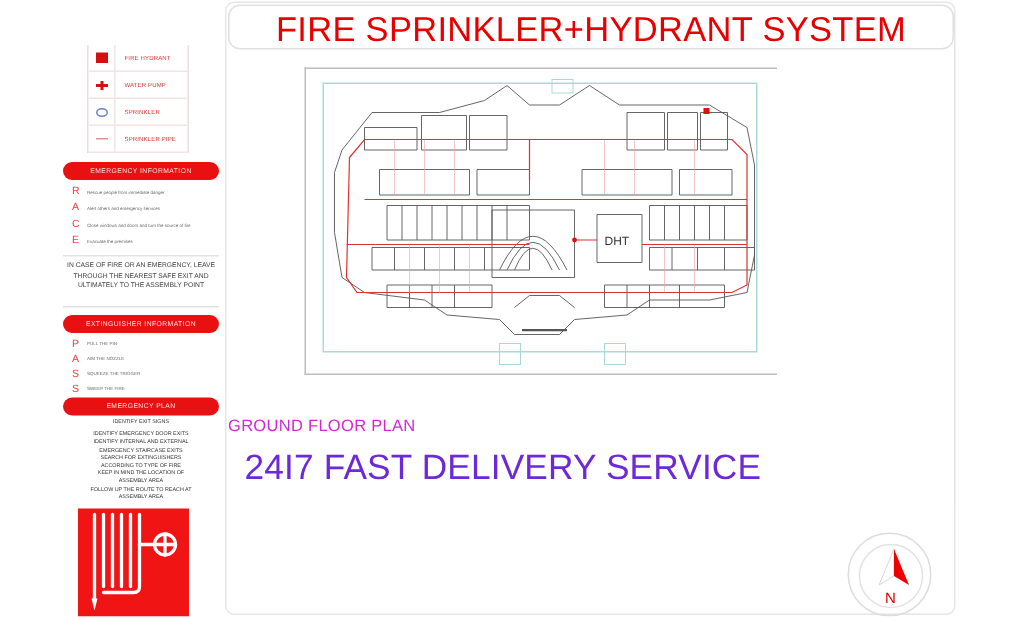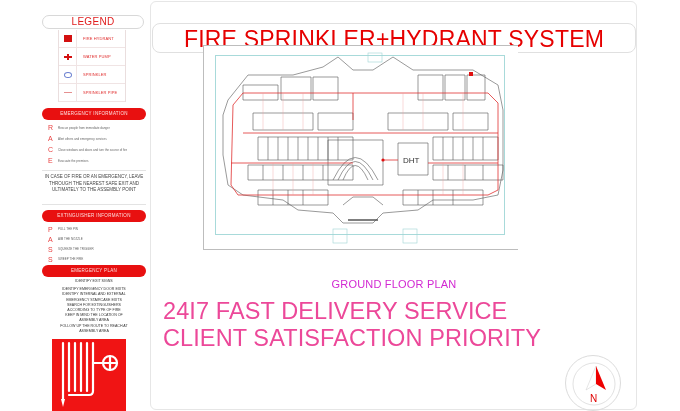--- a/index.html
+++ b/index.html
@@ -39,38 +39,37 @@
   .pass-item { display: flex; align-items: center; height: 10px; }
   .pass-letter { width: 10px; font-size: 7px; color: #e84040; }
   .pass-text { font-size: 3px; color: #666; }
 
   .plan-text { position: absolute; left: 2px; top: 279px; width: 104px; text-align: center; font-size: 3.6px; line-height: 5.2px; color: #333; }
 
   .hose-sign { position: absolute; left: 12px; top: 339px; width: 74px; height: 72px; background: #f01414; }
 
   
   .main-panel { position: absolute; left: 150px; top: 1px; width: 487px; height: 409px; border: 1px solid #e6e6e6; border-radius: 6px; background: #fff; }
-  .main-title { position: absolute; left: 152px; top: 3px; width: 484px; height: 30px; border: 1px solid #e0e0e0; border-radius: 8px; text-align: center; color: #e60000; font-size: 23px; line-height: 30px; letter-spacing: 0.2px; margin-top: 20px; }
+  .main-title { position: absolute; left: 152px; top: 3px; width: 484px; height: 30px; border: 1px solid #e0e0e0; border-radius: 8px; text-align: center; color: #e60000; font-size: 23px; line-height: 30px; letter-spacing: 0.2px; }
 
   .plan-frame { position: absolute; left: 203px; top: 45px; width: 315px; height: 205px; border: 1px solid #bdbdbd; border-right: none; background: #fff; }
   .plan-inner { position: absolute; left: 215px; top: 55px; width: 290px; height: 180px; border: 1px solid #a8dada; }
   .plan-svg { position: absolute; left: 203px; top: 45px; }
 
-  .ground-floor-label { position: absolute; left: 152px; top: 278px; width: 484px; text-align: center; color: #d228d2; font-size: 11px; letter-spacing: 0.2px; }
+  .ground-floor-label { position: absolute; left: 152px; top: 278px; width: 484px; color: #d228d2; font-size: 11px; letter-spacing: 0.2px; }
 
   .features { position: absolute; left: 163px; top: 298px; }
-  .feature-line { color: #ec4899; font-size: 23.5px; line-height: 26.5px; white-space: nowrap; letter-spacing: 0.1px; }
+  .feature-line { color: #6d28d9; font-size: 23.5px; line-height: 26.5px; white-space: nowrap; letter-spacing: 0.1px; }
 
   .compass { position: absolute; left: 565px; top: 355px; width: 56px; height: 56px; border: 1px solid #dcdcdc; border-radius: 50%; }
 </style>
 </head>
 <body>
 
 <div class="legend-panel">
-  <div class="legend-title">LEGEND</div>
 
   <div class="legend-table">
     <div class="legend-row">
       <div class="ico">
           <span class="ico-hydrant"></span>
         </div>
       <span class="lbl">FIRE HYDRANT</span>
     </div>
     <div class="legend-row">
       <div class="ico">
@@ -227,21 +226,20 @@
     <rect x="200" y="184" width="14" height="14"></rect>
     <rect x="165" y="8" width="14" height="9"></rect>
   </g>
   <text x="200" y="118" font-family="Liberation Sans, sans-serif" font-size="8" fill="#333">DHT</text>
 </svg>
 
 <div class="ground-floor-label">GROUND FLOOR PLAN</div>
 
 <div class="features">
   <div class="feature-line">24I7 FAST DELIVERY SERVICE</div>
-  <div class="feature-line">CLIENT SATISFACTION PRIORITY</div>
 </div>
 
 <div class="compass">
   <svg width="56" height="56" viewBox="0 0 56 56">
     <circle cx="28" cy="28" r="21" fill="none" stroke="#e2e2e2" stroke-width="1"></circle>
     <polygon points="30,10 20,34 30,28" fill="#ffffff" stroke="#cccccc" stroke-width="0.5"></polygon>
     <polygon points="30,10 40,34 30,28" fill="#ee0000"></polygon>
     <text x="24" y="46" font-family="Liberation Sans, sans-serif" font-size="10" fill="#e00000">N</text>
   </svg>
 </div>

